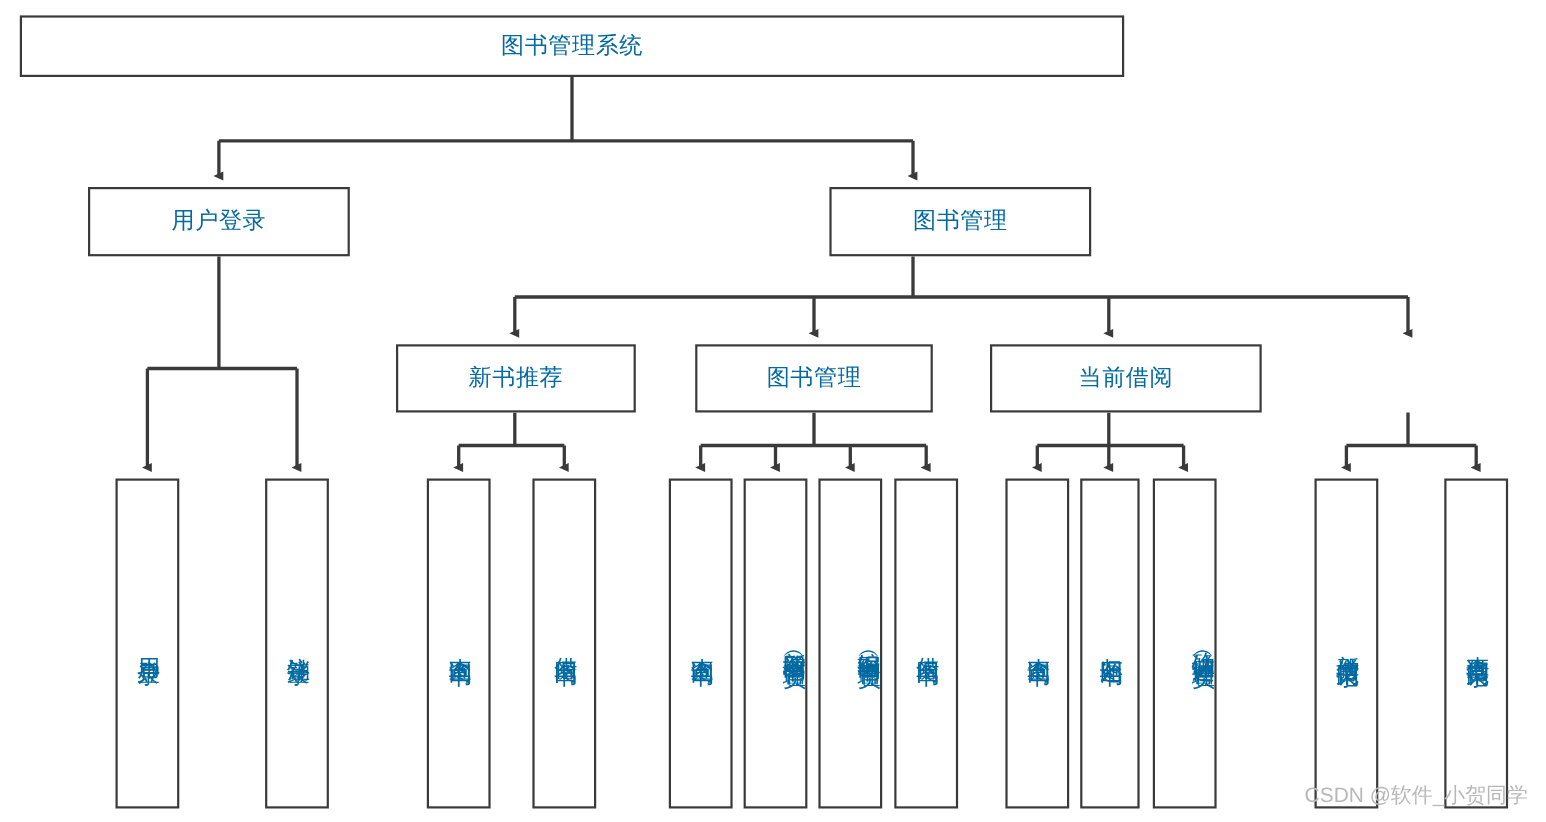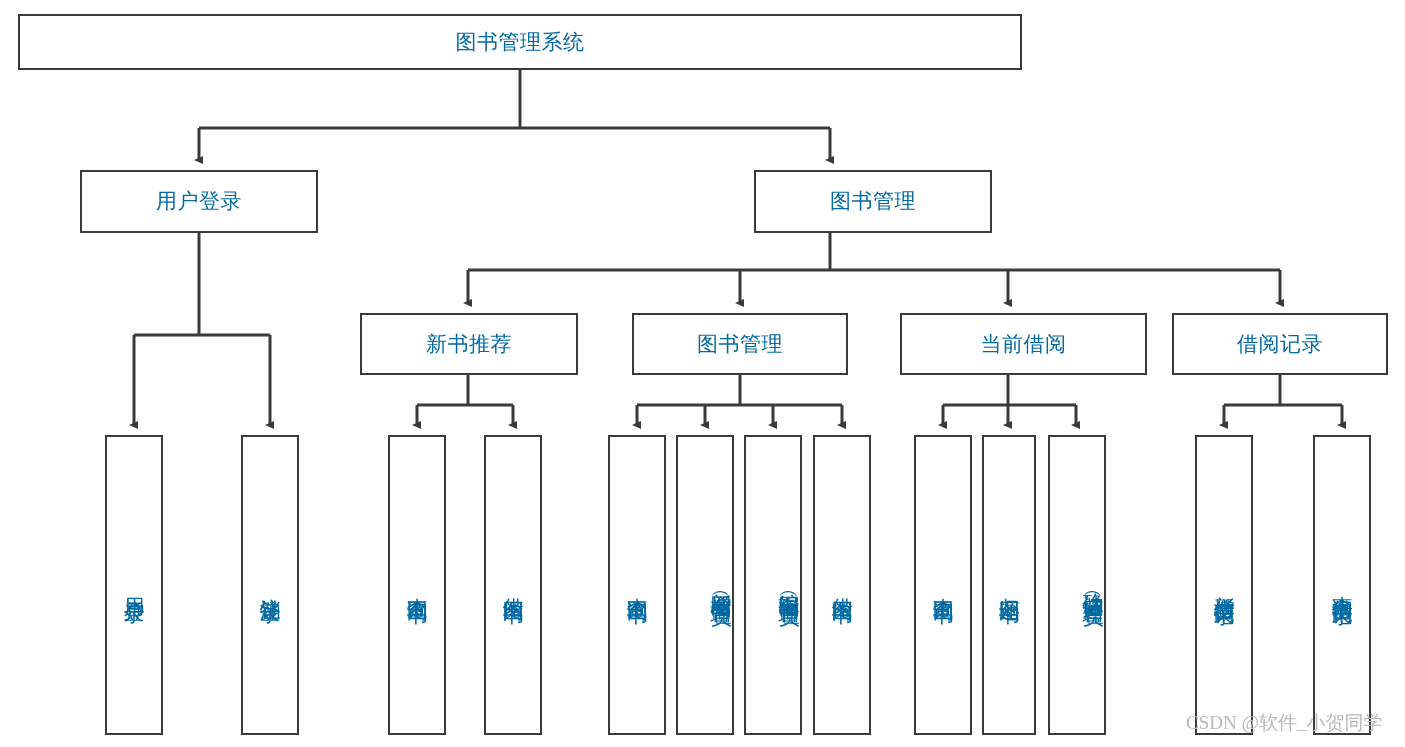--- a/index.html
+++ b/index.html
@@ -54,21 +54,21 @@
     justify-content: center;
   }
   .watermark {
     position: absolute;
     left: 1186px;
     top: 710px;
     font-size: 19px;
     color: #b8b8b8;
     white-space: nowrap;
     z-index: 5;
-    font-family: Liberation Serif, serif;
+    font-family: Liberation Sans, sans-serif;
   }
 </style>
 </head>
 <body>
 
 <div id="canvas">
 
   <svg id="edges" viewBox="0 0 1405 747">
     <defs>
       <marker id="arrow" markerWidth="10" markerHeight="10" refX="5" refY="5" orient="auto" markerUnits="userSpaceOnUse">
@@ -120,21 +120,20 @@
   </svg>
 
   <div class="node h" style="left:18px; top:14px; width:1004px; height:56px;">图书管理系统</div>
 
   <div class="node h" style="left:80px; top:170px; width:238px; height:63px;">用户登录</div>
   <div class="node h" style="left:710px; top:170px; width:238px; height:63px;margin-left:44px;">图书管理</div>
 
   <div class="node h" style="left:360px; top:313px; width:218px; height:62px;">新书推荐</div>
   <div class="node h" style="left:632px; top:313px; width:216px; height:62px;">图书管理</div>
   <div class="node h" style="left:900px; top:313px; width:247px; height:62px;">当前借阅</div>
-  <div class="node h" style="left:1172px; top:313px; width:216px; height:62px;">借阅记录</div>
 
   <div class="node v" style="left:105px; top:435px; width:58px; height:300px;">用户登录</div>
   <div class="node v" style="left:241px; top:435px; width:58px; height:300px;">注销登录</div>
 
   <div class="node v" style="left:388px; top:435px; width:58px; height:300px;">查询图书</div>
   <div class="node v" style="left:484px; top:435px; width:58px; height:300px;">借阅图书</div>
 
   <div class="node v" style="left:608px; top:435px; width:58px; height:300px;">查询图书</div>
   <div class="node v topalign" style="left:676px; top:435px; width:58px; height:300px;">新增图书（管理员）</div>
   <div class="node v topalign" style="left:744px; top:435px; width:58px; height:300px;">编辑图书（管理员）</div>

